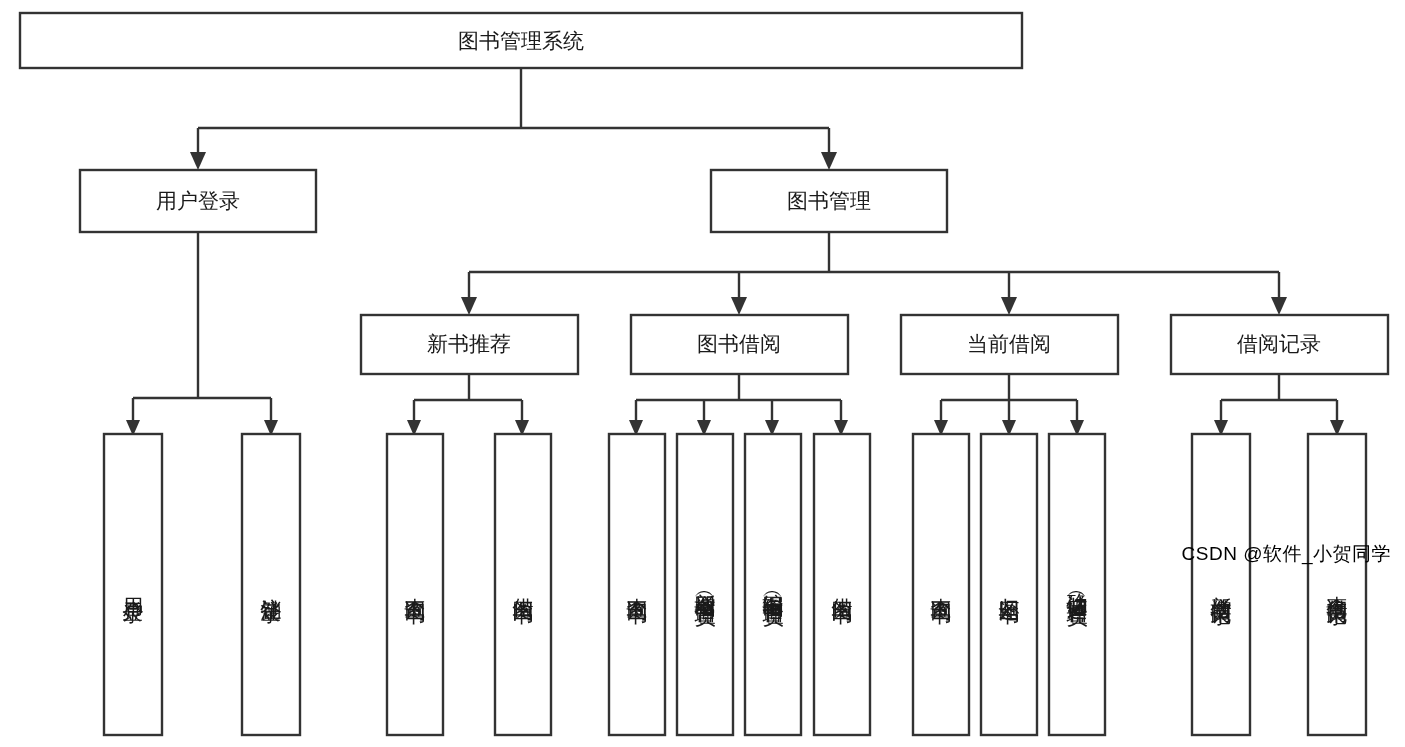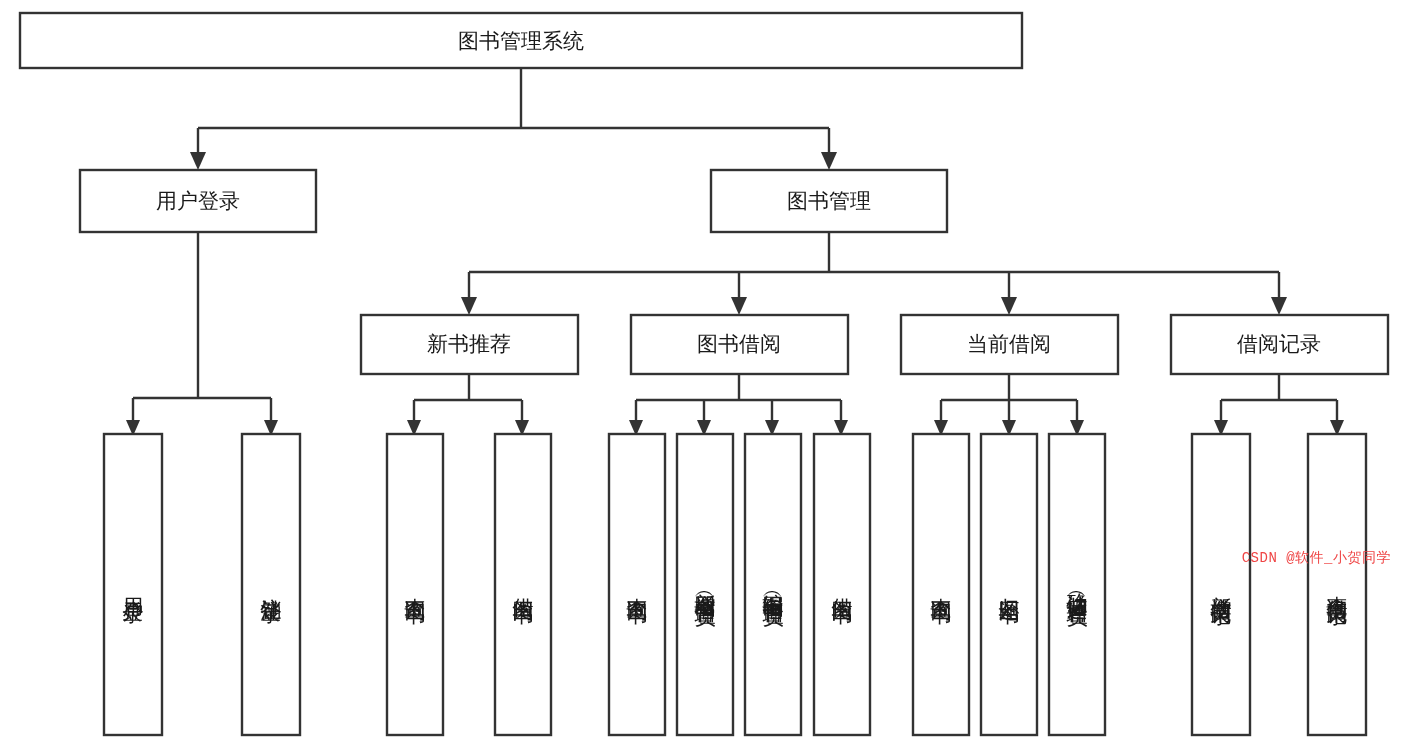--- a/index.html
+++ b/index.html
@@ -55,23 +55,23 @@
     fill: #1a1a1a;
     writing-mode: vertical-rl;
     text-orientation: upright;
     text-anchor: middle;
     letter-spacing: 2px;
   }
   .watermark {
     position: absolute;
     right: 14px;
     bottom: 6px;
-    font-family: Liberation Mono, monospace;
-    font-size: 14px;
-    color: #ef4444;
+    font-family: Liberation Sans, sans-serif;
+    font-size: 19px;
+    color: #000000;
     white-space: nowrap;
     pointer-events: none;
     letter-spacing: 0.5px;
   }
 </style>
 </head>
 <body>
 
 <div id="diagram-root">
 

